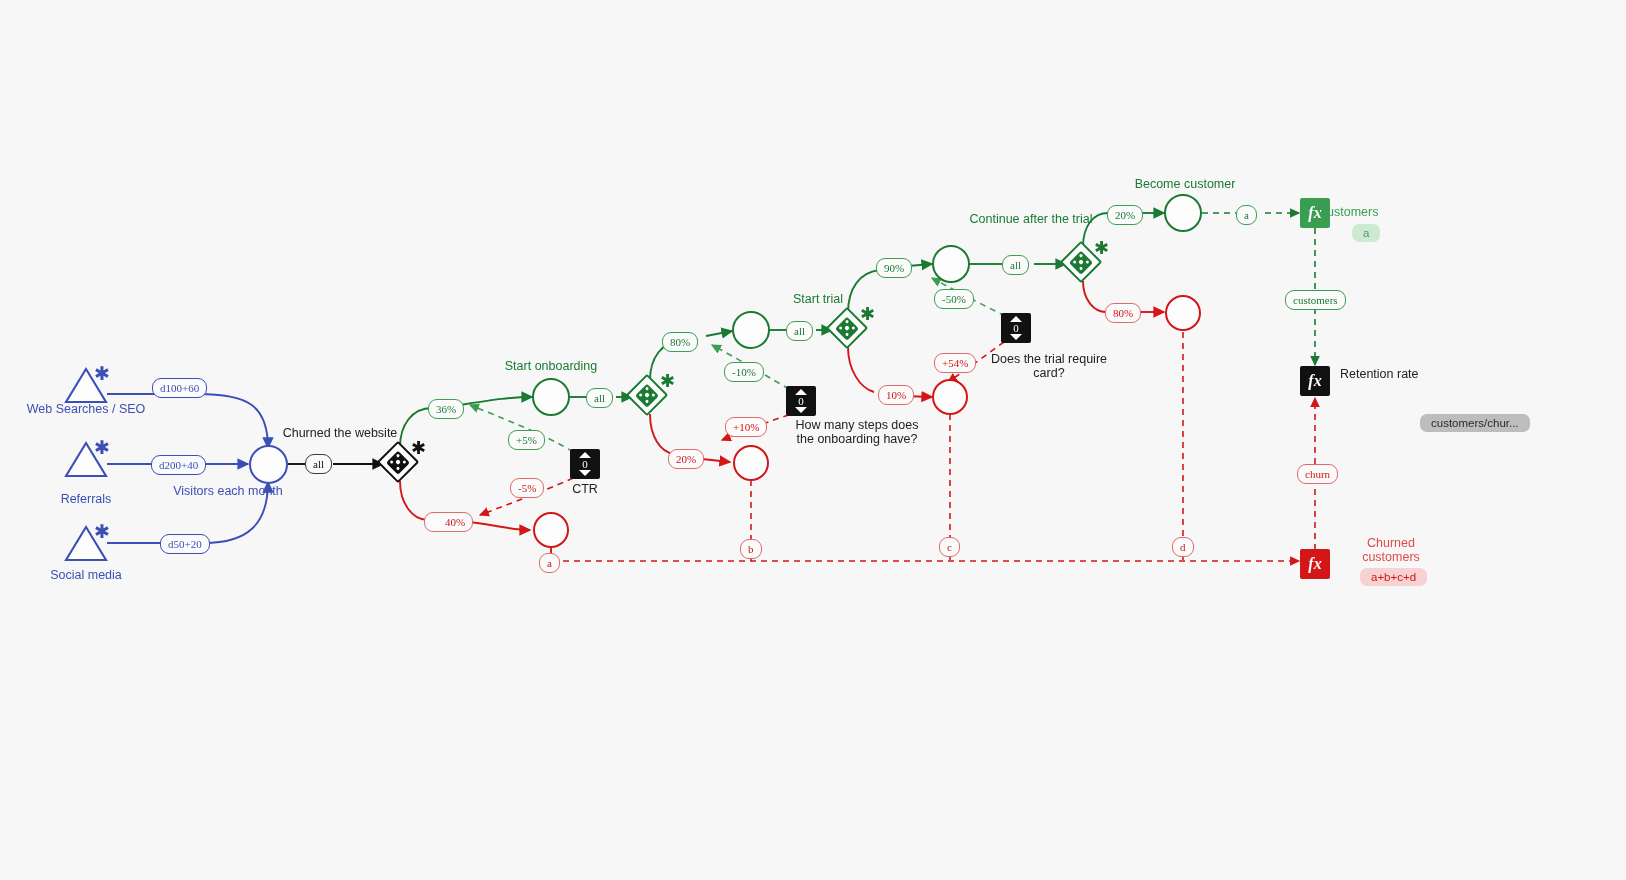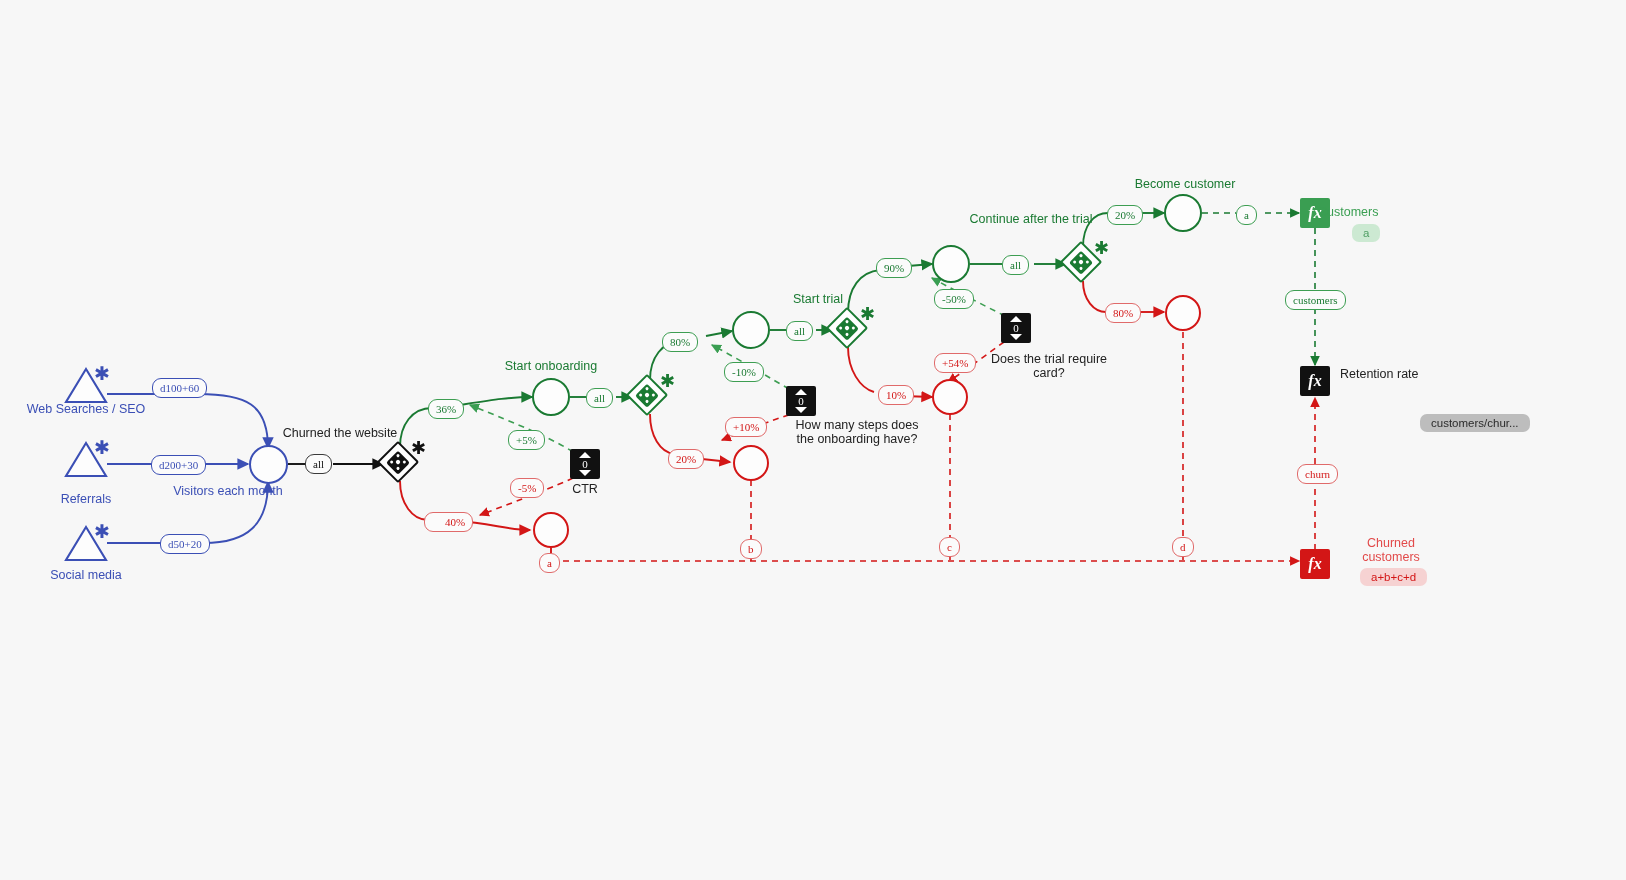--- a/index.html
+++ b/index.html
@@ -299,21 +299,21 @@
   <div class="src-label" style="left:16px; top:402px;">Web Searches / SEO</div>
   <div class="pill blue" style="left:152px; top:378px;">d100+60</div>
 
   <div class="node" style="left:64px; top:440px;">
     <svg class="tri-glyph" viewBox="0 0 44 38">
       <polygon points="22,3 42,36 2,36" fill="#fdfdfd" stroke="#3b4fb5" stroke-width="2.1"></polygon>
     </svg>
     <span class="tri-star" style="left:30px; top:-2px;">✱</span>
   </div>
   <div class="src-label" style="left:16px; top:492px;">Referrals</div>
-  <div class="pill blue" style="left:151px; top:455px;">d200+30</div>
+  <div class="pill blue" style="left:151px; top:455px;">d200+40</div>
 
   <div class="node" style="left:64px; top:524px;">
     <svg class="tri-glyph" viewBox="0 0 44 38">
       <polygon points="22,3 42,36 2,36" fill="#fdfdfd" stroke="#3b4fb5" stroke-width="2.1"></polygon>
     </svg>
     <span class="tri-star" style="left:30px; top:-2px;">✱</span>
   </div>
   <div class="src-label" style="left:16px; top:568px;">Social media</div>
   <div class="pill blue" style="left:160px; top:534px;">d50+20</div>
 

